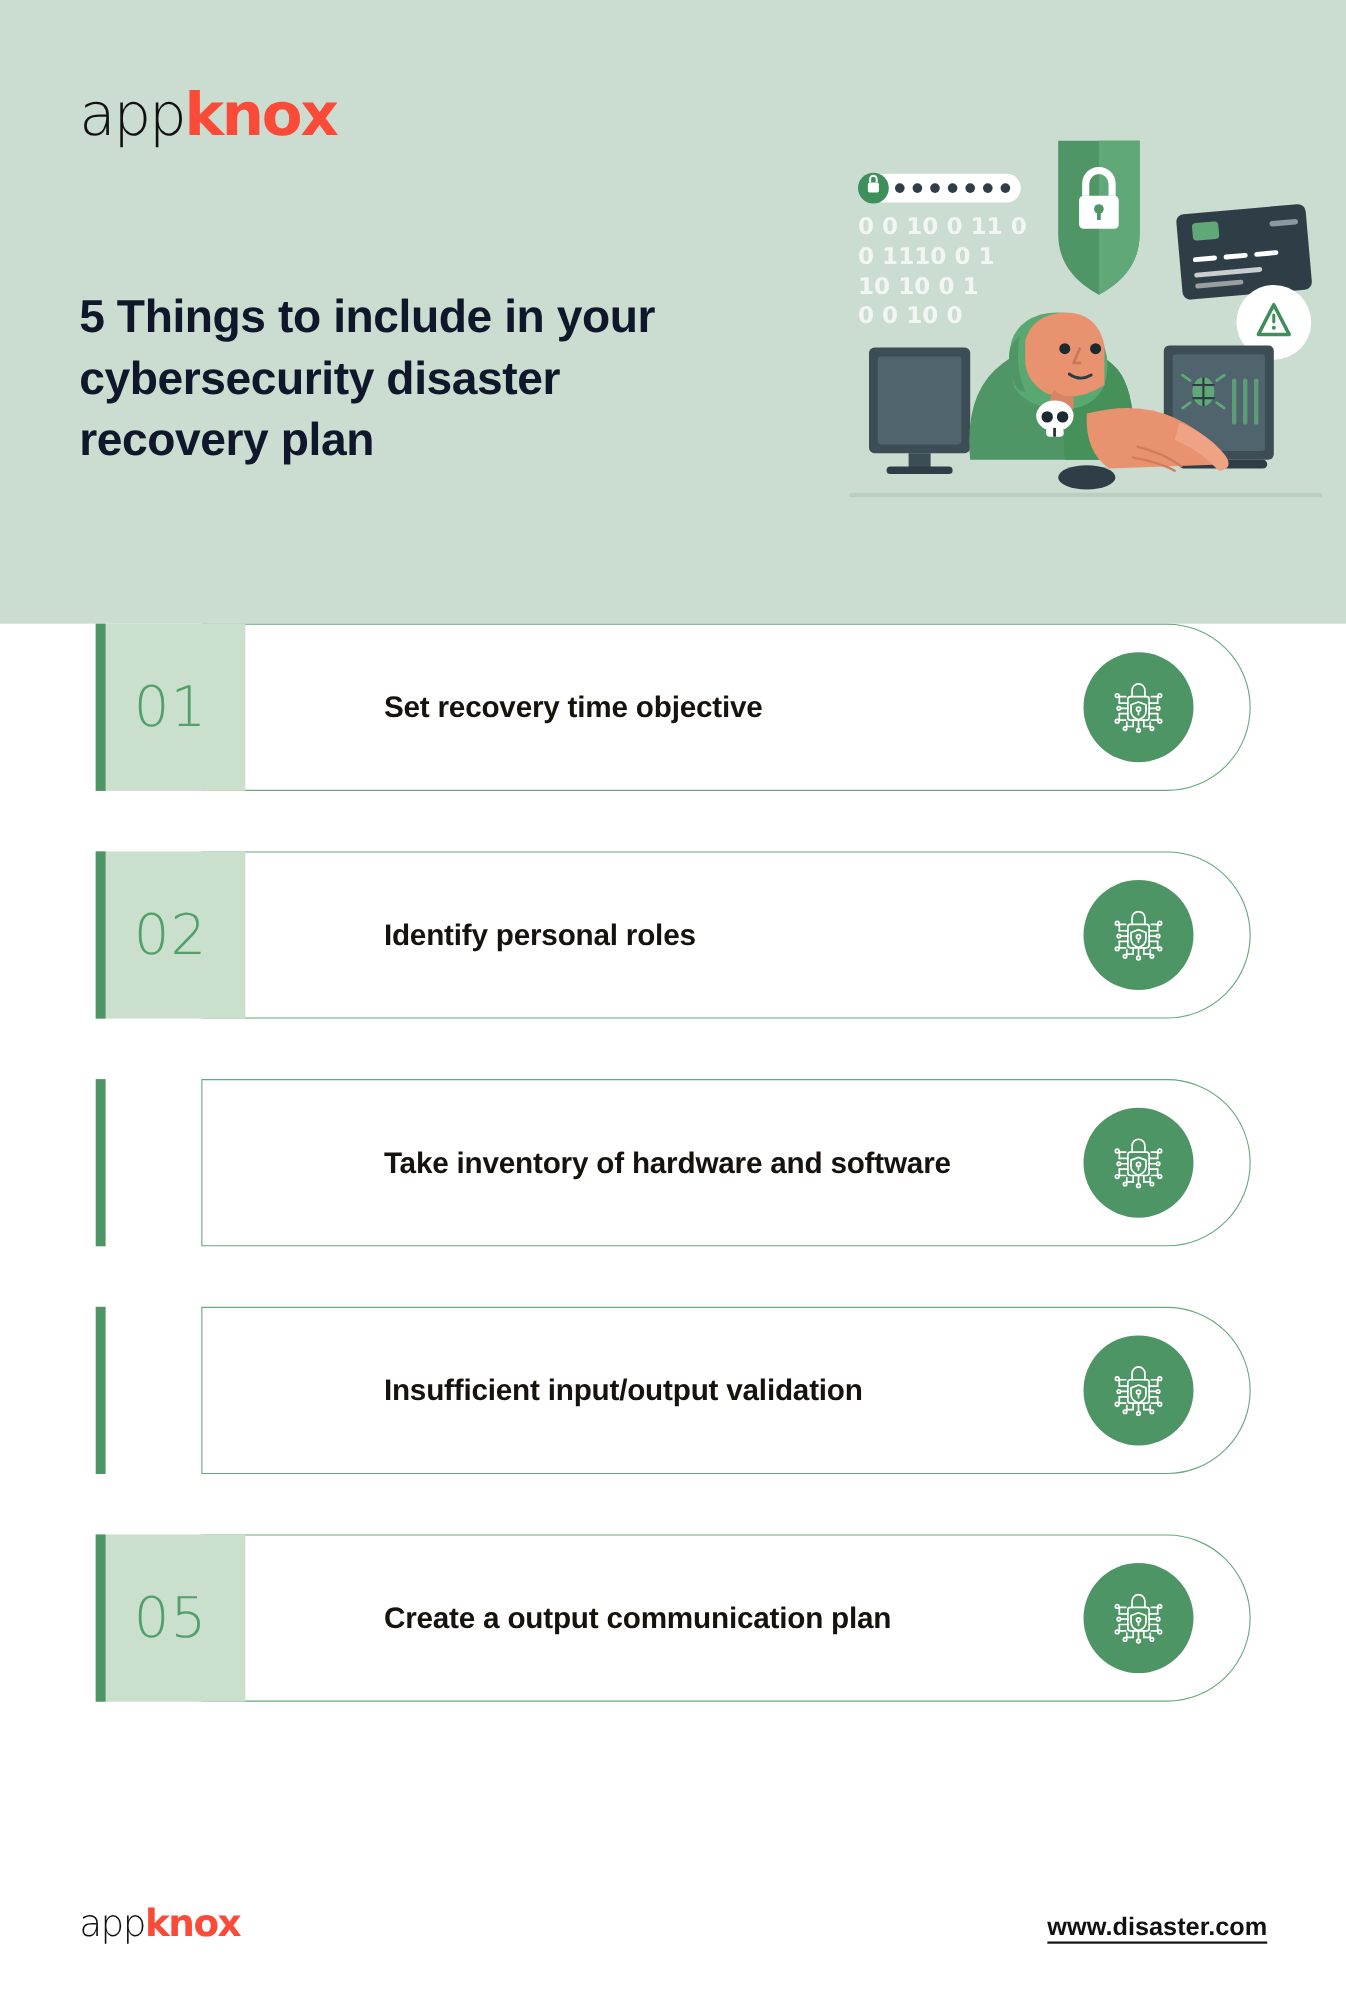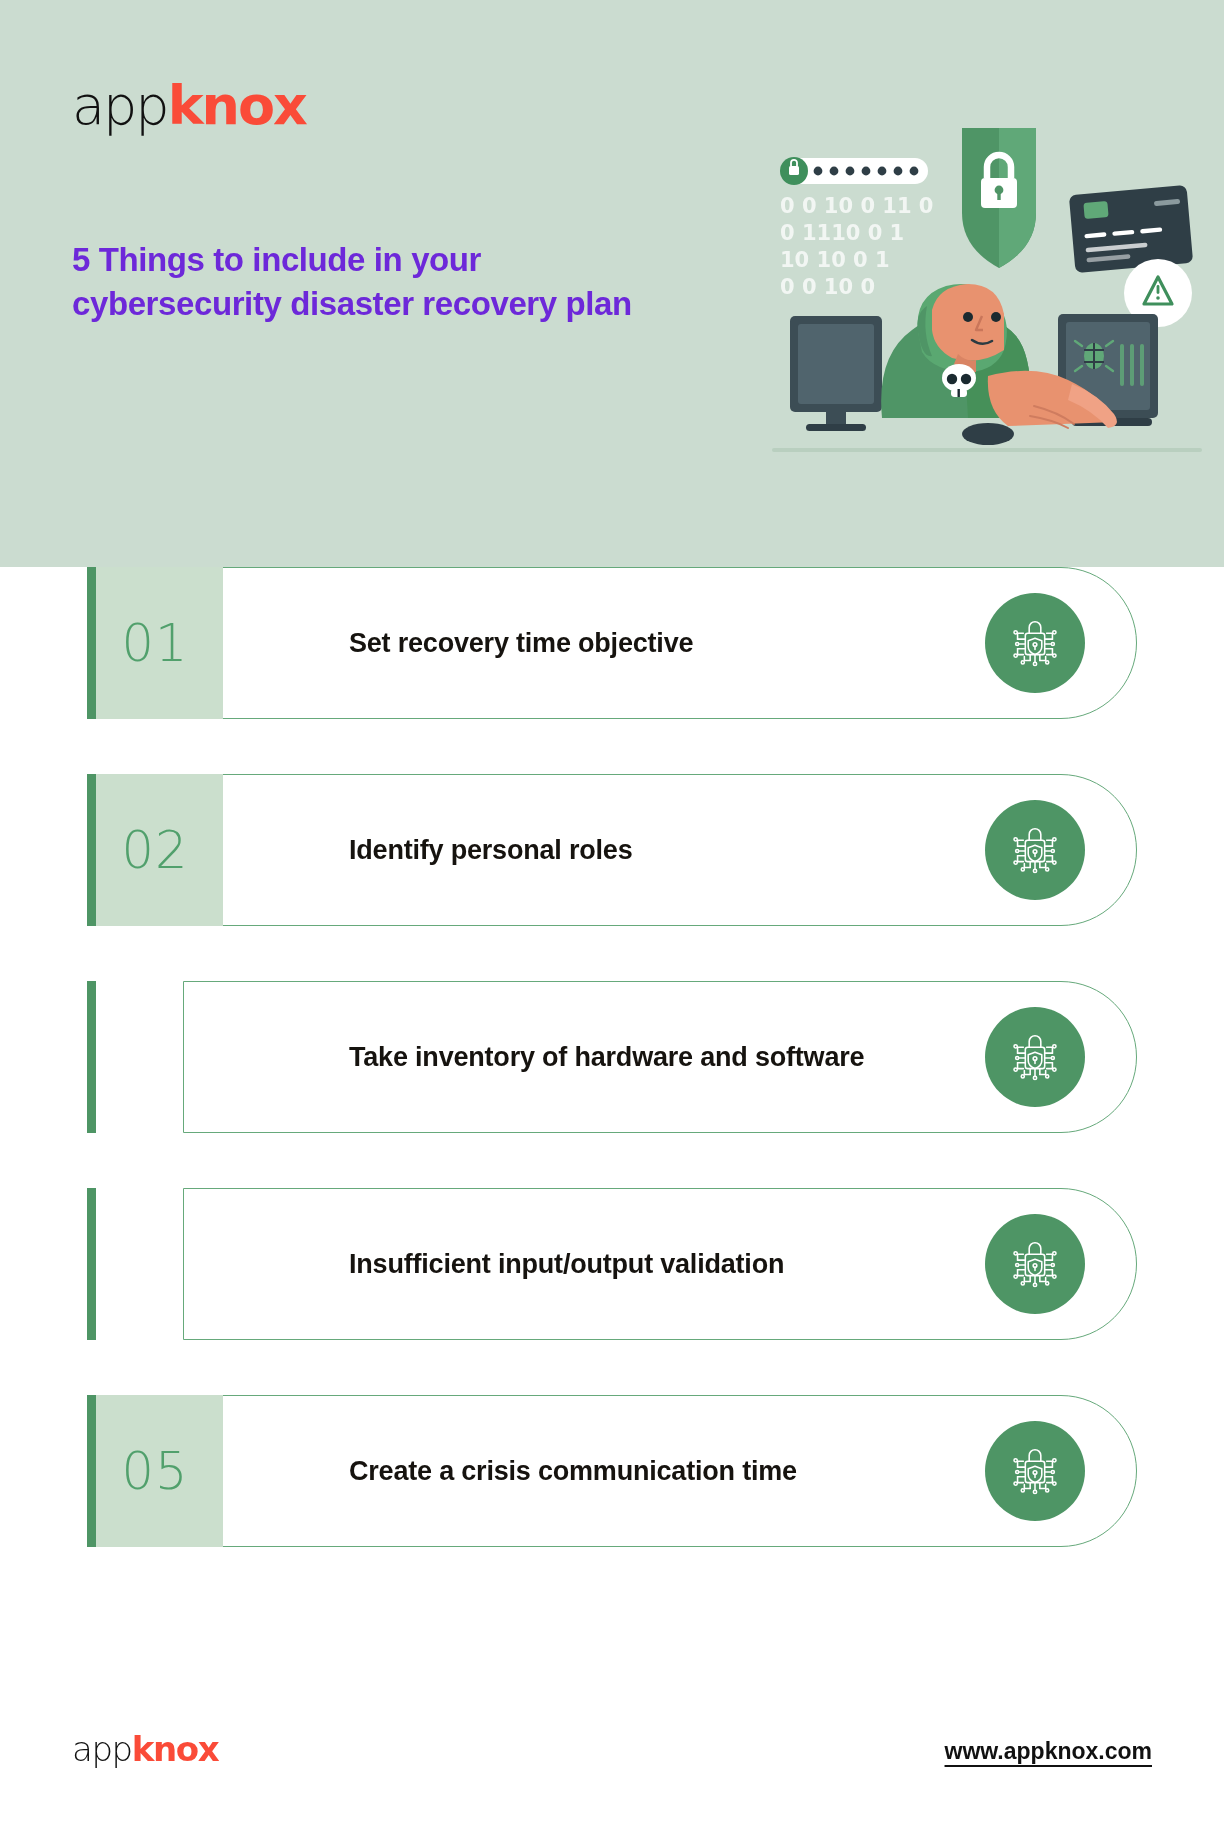--- a/index.html
+++ b/index.html
@@ -17,23 +17,23 @@
     background:#cbdcd0; overflow:hidden;
   }
   .brand {
     position:absolute; left:72px; top:78px;
     font-size:54px; letter-spacing:-2px; line-height:1; white-space:nowrap;
   }
   .brand .b-app { color:#111111; font-weight:300; font-family:"DejaVu Sans", sans-serif; }
   .brand .b-knox { color:#fa4b38; font-weight:700; font-family:"DejaVu Sans", sans-serif; }
 
   .headline {
-    position:absolute; left:72px; top:238px; width:560px;
-    font-size:33px; font-weight:700; line-height:1.33;
-    color:#6d28d9; letter-spacing:-0.4px;
+    position:absolute; left:72px; top:260px; width:560px;
+    font-size:42px; font-weight:700; line-height:1.33;
+    color:#0f172a; letter-spacing:-0.4px;
   }
 
   
   .hero { position:absolute; left:772px; top:118px; width:430px; height:350px; }
   .hero svg { display:block; width:100%; height:100%; }
 
   
   .list { position:absolute; left:0; top:567px; width:1224px; }
   .row {
     position:relative; height:142px; margin:0 auto; width:1050px;
@@ -339,21 +339,21 @@
         </svg>
       </div>
     </div>
 
     <div class="row">
       <div class="card"></div>
       <div class="numbar"></div>
       <div class="numbox">
         <span class="num">05</span>
       </div>
-      <div class="label">Create a crisis communication time</div>
+      <div class="label">Create a output communication plan</div>
       <div class="icon-circle">
         <svg viewBox="0 0 64 64" xmlns="http://www.w3.org/2000/svg" fill="none" stroke="#ffffff" stroke-width="1.6" stroke-linecap="round" stroke-linejoin="round">
           <rect x="22" y="22" width="20" height="22" rx="2.5"></rect>
           <path d="M26 22 v-6 a6 6 0 0 1 12 0 v6"></path>
           <path d="M32 27 l7 2.6 v6.2 c0 4.2 -3.2 6.6 -7 8 c-3.8 -1.4 -7 -3.8 -7 -8 v-6.2 z"></path>
           <circle cx="32" cy="33.6" r="1.9"></circle>
           <path d="M32 35.4 v3.4"></path>
           <path d="M22 28 h-8 M22 33 h-6 M22 38 h-8"></path>
           <path d="M42 28 h8 M42 33 h6 M42 38 h8"></path>
           <path d="M14 28 v-6 h6 M14 38 v6 h6"></path>
@@ -372,16 +372,16 @@
         </svg>
       </div>
     </div>
 
   </div>
 
   <div class="footer">
     <div class="footer-brand">
       <span class="b-app">app</span><span class="b-knox">knox</span>
     </div>
-    <a class="footer-url" href="#">www.appknox.com</a>
+    <a class="footer-url" href="#">www.disaster.com</a>
   </div>
 
 </div>
 
 </body></html>

